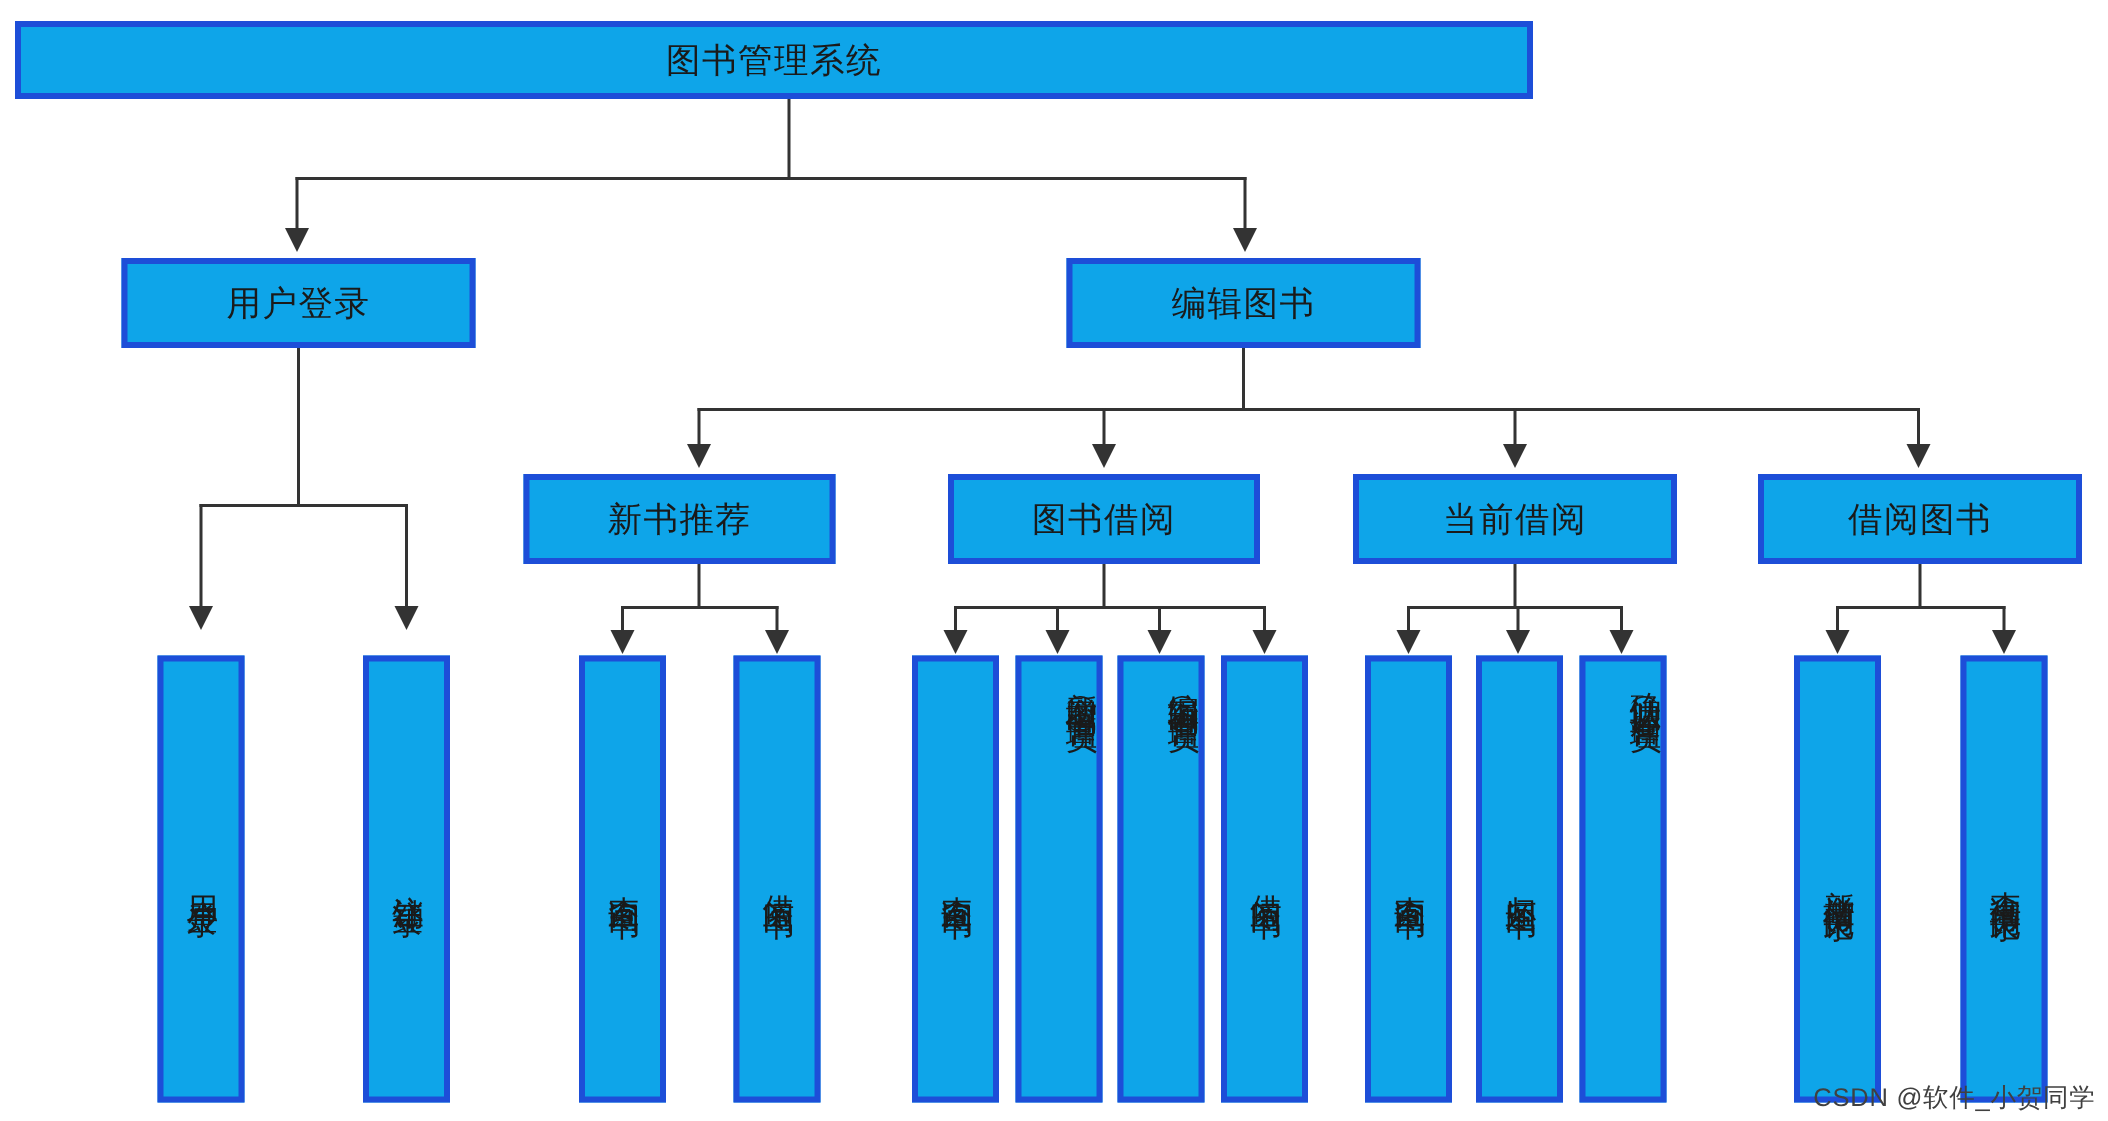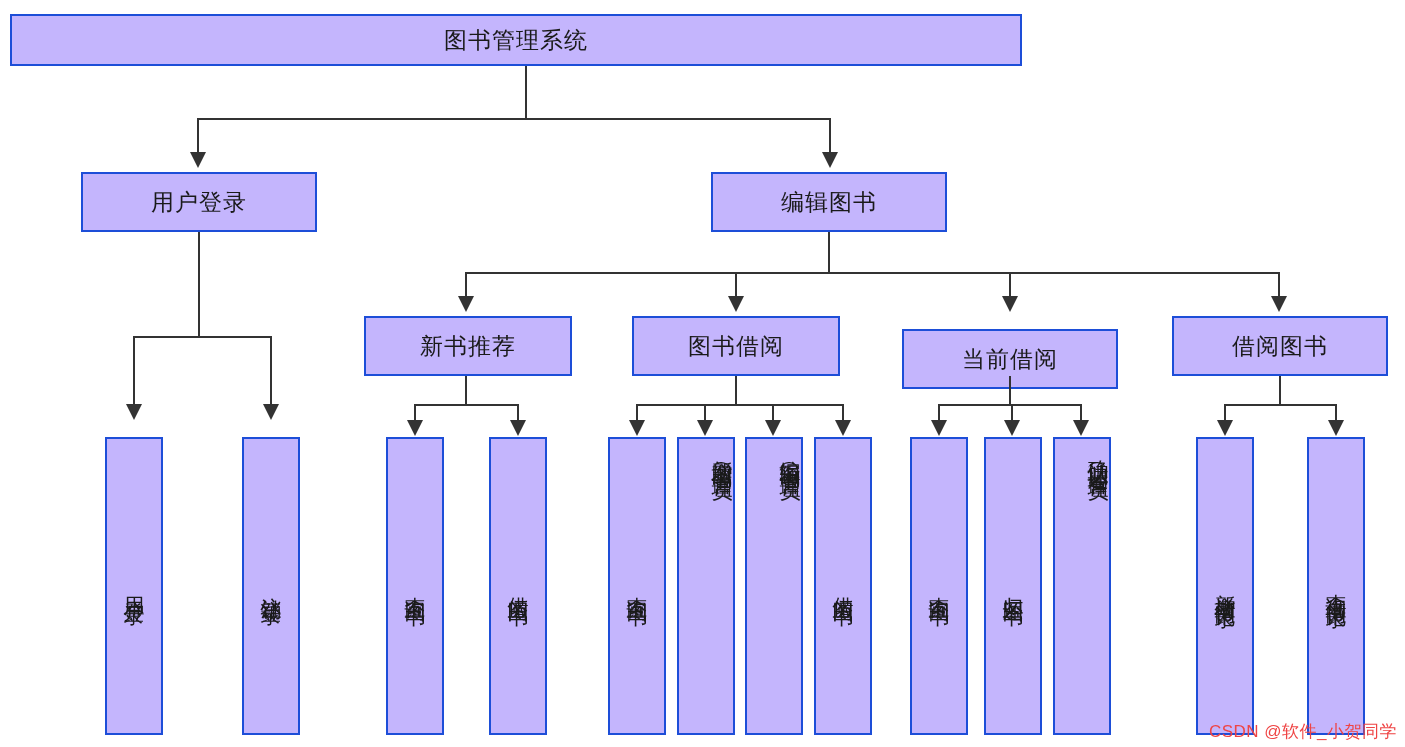--- a/index.html
+++ b/index.html
@@ -13,22 +13,22 @@
   #canvas {
     position: relative;
     width: 1405px;
     height: 747px;
     background: #ffffff;
     overflow: hidden;
   }
   .node {
     position: absolute;
     box-sizing: border-box;
-    border: 2px solid #1d4ed8;
-    background: #c4b5fd;
+    border: 4px solid #1d4ed8;
+    background: #0ea5e9;
     display: flex;
     align-items: center;
     justify-content: center;
     color: #1a1a1a;
   }
   .node.horiz {
     font-size: 23px;
     letter-spacing: 1px;
   }
   .node.vert {
@@ -63,21 +63,21 @@
     height: 0;
     border-left: 8px solid transparent;
     border-right: 8px solid transparent;
     border-top: 16px solid #333333;
   }
   #watermark {
     position: absolute;
     right: 8px;
     bottom: 4px;
     font-size: 17px;
-    color: #ef4444;
+    color: #404040;
     letter-spacing: 0.5px;
     white-space: nowrap;
   }
 </style>
 </head>
 <body>
 
 <div id="canvas">
 
   <div class="node horiz" style="left:10px; top:14px; width:1012px; height:52px;">
@@ -119,27 +119,27 @@
 
   <div class="edge v" style="left:465px; top:272px; width:2px; height:26px;"></div>
   <div class="arrow" style="left:458px; top:296px;"></div>
   <div class="edge v" style="left:735px; top:272px; width:2px; height:26px;"></div>
   <div class="arrow" style="left:728px; top:296px;"></div>
   <div class="edge v" style="left:1009px; top:272px; width:2px; height:26px;"></div>
   <div class="arrow" style="left:1002px; top:296px;"></div>
   <div class="edge v" style="left:1278px; top:272px; width:2px; height:26px;"></div>
   <div class="arrow" style="left:1271px; top:296px;"></div>
 
-  <div class="node horiz" style="left:364px; top:316px; width:208px; height:60px;text-align:right;">
+  <div class="node horiz" style="left:349px; top:316px; width:208px; height:60px;text-align:right;">
     <span>新书推荐</span>
   </div>
   <div class="node horiz" style="left:632px; top:316px; width:208px; height:60px;">
     <span>图书借阅</span>
   </div>
-  <div class="node horiz" style="left:902px; top:329px; width:216px; height:60px;">
+  <div class="node horiz" style="left:902px; top:316px; width:216px; height:60px;">
     <span>当前借阅</span>
   </div>
   <div class="node horiz" style="left:1172px; top:316px; width:216px; height:60px;">
     <span>借阅图书</span>
   </div>
 
   <div class="edge v" style="left:465px; top:376px; width:2px; height:28px;"></div>
   <div class="edge h" style="left:414px; top:404px; width:105px; height:2px;"></div>
   <div class="edge v" style="left:414px; top:404px; width:2px; height:18px;"></div>
   <div class="arrow" style="left:407px; top:420px;"></div>

